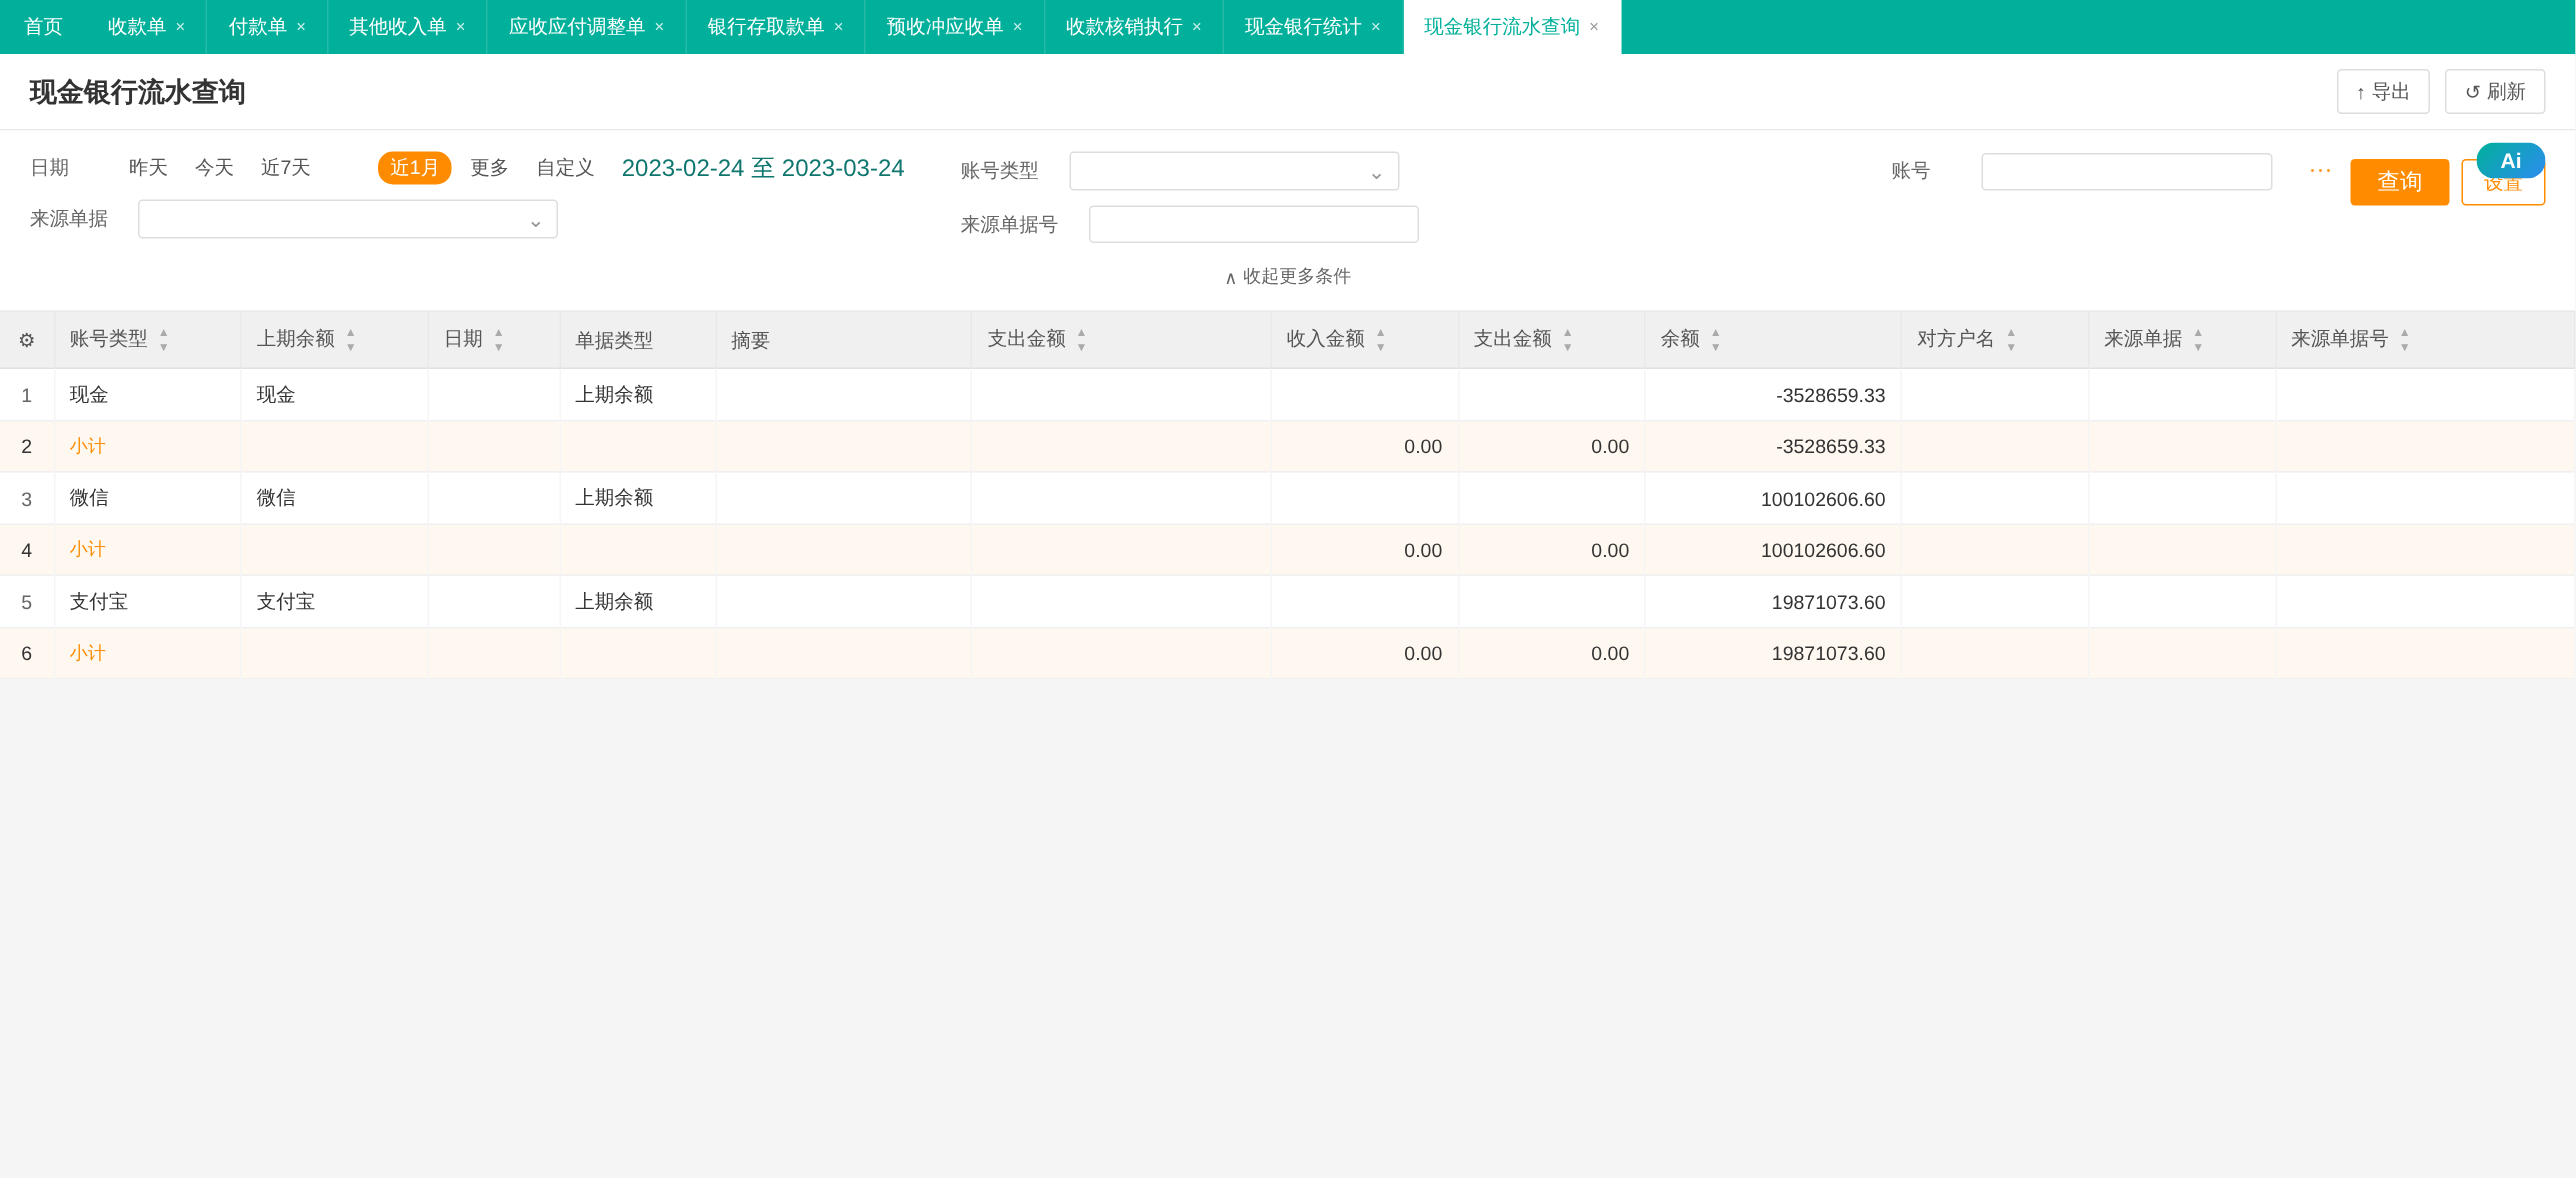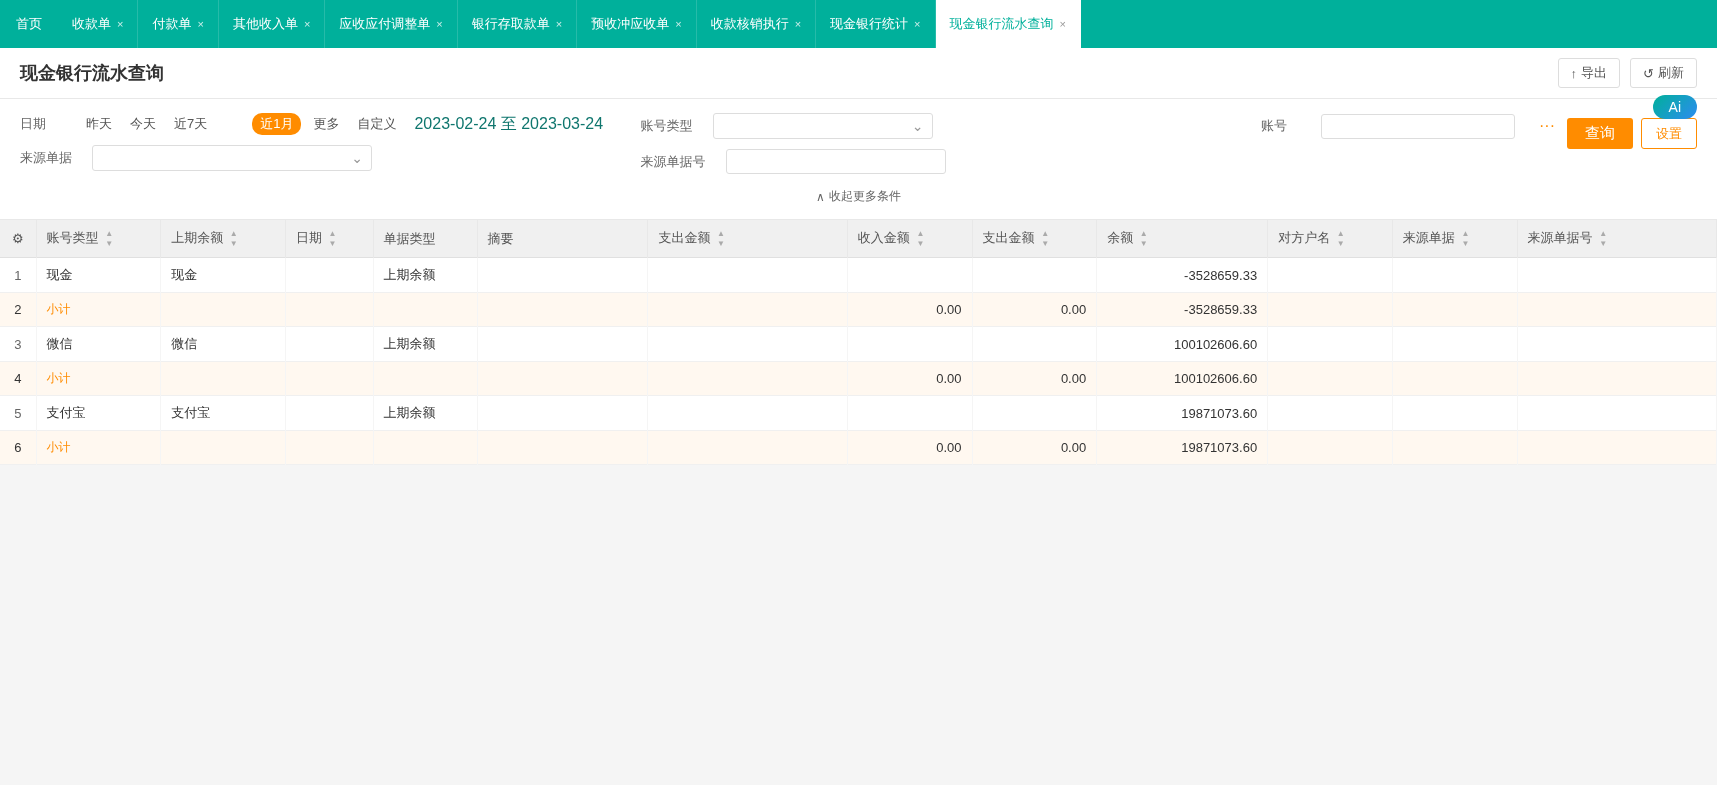--- a/index.html
+++ b/index.html
@@ -3,21 +3,21 @@
   <meta charset="utf-8">
   <style>
     * { box-sizing: border-box; margin: 0; padding: 0; }
     body { font-family: 'Microsoft YaHei', Arial, sans-serif; font-size: 13px; background: #f5f5f5; color: #333; }
 
     
     .top-nav {
       display: flex;
       align-items: center;
       background: #00b09b;
-      height: 48px;
+      height: 36px;
       padding: 0 0;
       overflow: hidden;
     }
     .nav-item {
       display: flex;
       align-items: center;
       padding: 0 14px;
       height: 100%;
       color: #fff;
       font-size: 13px;
@@ -222,21 +222,21 @@
     
     .ai-btn-area {
       position: fixed;
       right: 20px;
       top: 95px;
       background: linear-gradient(135deg, #00b09b, #2d8cf0);
       border-radius: 20px;
       padding: 4px 16px;
       color: #fff;
       font-size: 14px;
-      font-weight: normal;
+      font-weight: bold;
       cursor: pointer;
     }
 
     .chevron-down::after {
       content: '⌄';
       font-size: 14px;
       color: #999;
     }
   </style>
 </head>

